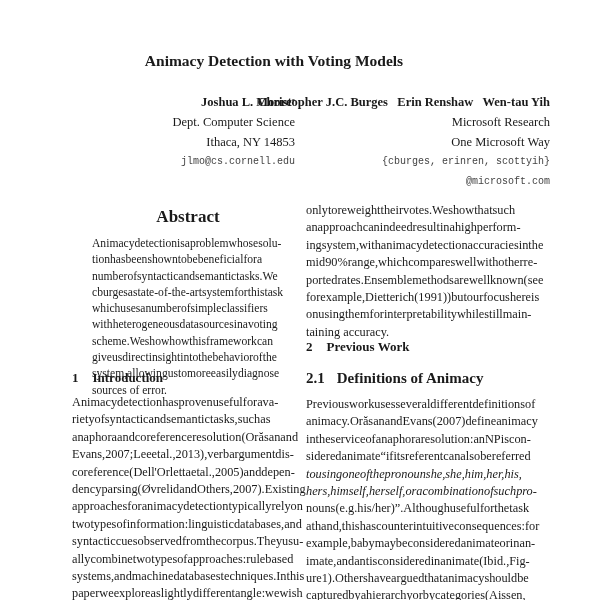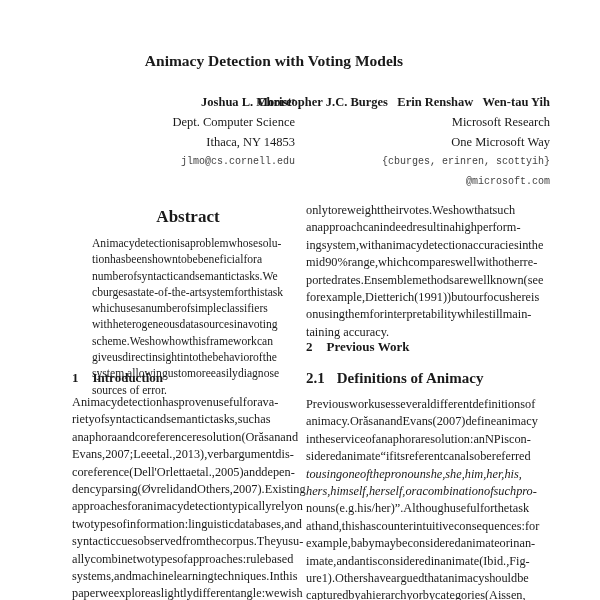--- a/index.html
+++ b/index.html
@@ -227,21 +227,21 @@
         <span class="w">types</span>
         <span class="w">of</span>
         <span class="w">approaches:</span>
         <span class="w">rule</span>
         <span class="w">based</span>
       </div>
     <div class="line">
         <span class="w">systems,</span>
         <span class="w">and</span>
         <span class="w">machine</span>
-        <span class="w">learning</span>
+        <span class="w">databases</span>
         <span class="w">techniques.</span>
         <span class="w">In</span>
         <span class="w">this</span>
       </div>
     <div class="line">
         <span class="w">paper</span>
         <span class="w">we</span>
         <span class="w">explore</span>
         <span class="w">a</span>
         <span class="w">slightly</span>

